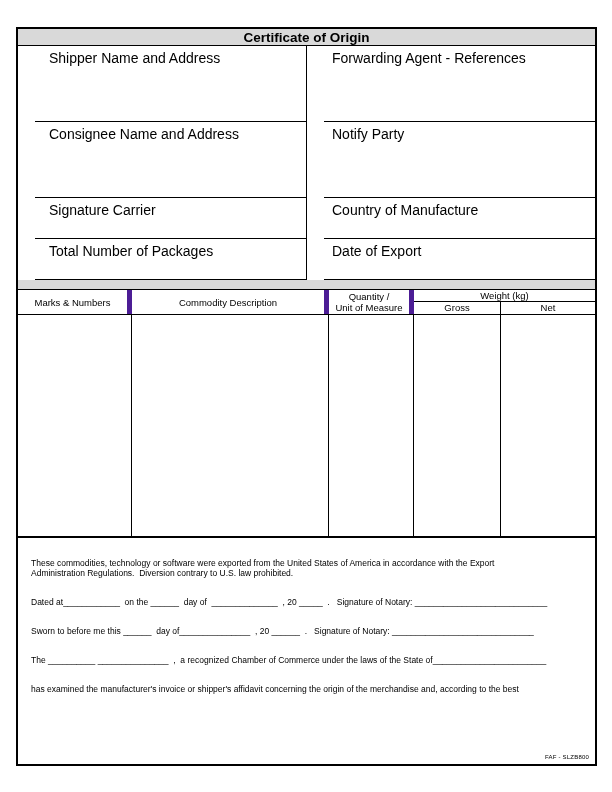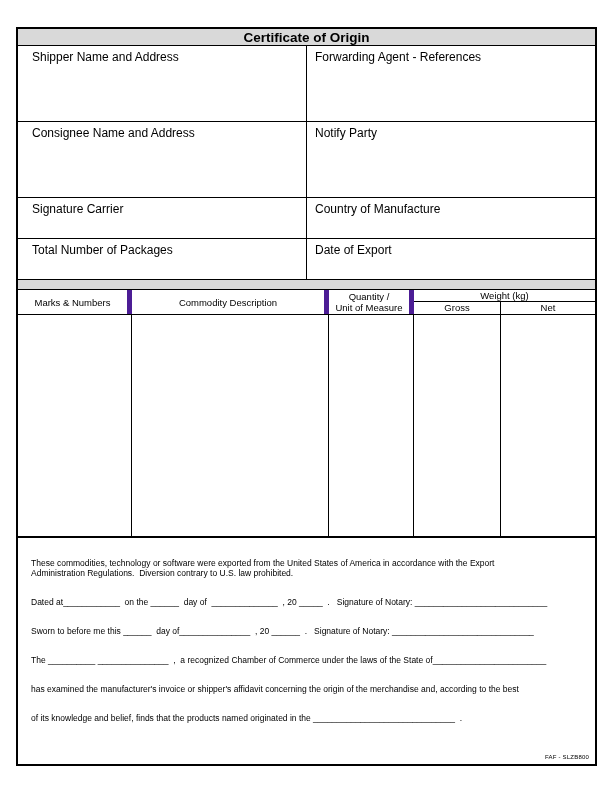--- a/index.html
+++ b/index.html
@@ -17,21 +17,21 @@
     display:flex; align-items:center; justify-content:center;
     font-weight:bold; font-size:13.5px; box-sizing:border-box;
   }
   .top-grid {
     display:grid; flex:0 0 234px;
     grid-template-columns:289px 1fr;
     grid-template-rows:76px 76px 41px 41px;
   }
   .cell {
     box-sizing:border-box; border-bottom:1px solid #000;
-    padding:4px 8px 0 14px; font-size:12px;
+    padding:4px 8px 0 14px; font-size:14px;margin-left:17px;
   }
   .cell.left { border-right:1px solid #000; }
   .cell.right { padding-left:8px; }
   .gray-bar {
     flex:0 0 10px; background:#d9d9d9; border-bottom:1px solid #000; box-sizing:border-box;
   }
   .table-header {
     display:flex; flex:0 0 25px; border-bottom:1px solid #000;
     font-size:9.5px; text-align:center; box-sizing:border-box;
   }
@@ -138,18 +138,17 @@
 
     <div class="bottom">
       <div class="para">
         <div class="para-line">These commodities, technology or software were exported from the United States of America in accordance with the Export</div>
         <div class="para-line">Administration Regulations.  Diversion contrary to U.S. law prohibited.</div>
       </div>
       <div class="sig-line">Dated at____________  on the ______  day of  ______________  , 20 _____  .   Signature of Notary: ____________________________</div>
       <div class="sig-line">Sworn to before me this ______  day of_______________  , 20 ______  .   Signature of Notary: ______________________________</div>
       <div class="sig-line">The __________ _______________  ,  a recognized Chamber of Commerce under the laws of the State of________________________</div>
       <div class="sig-line">has examined the manufacturer's invoice or shipper's affidavit concerning the origin of the merchandise and, according to the best</div>
-      <div class="sig-line">of its knowledge and belief, finds that the products named originated in the ______________________________  .</div>
       <div class="form-code">FAF - SLZB800</div>
     </div>
 
   </div>
 </div>
 
 </body></html>

